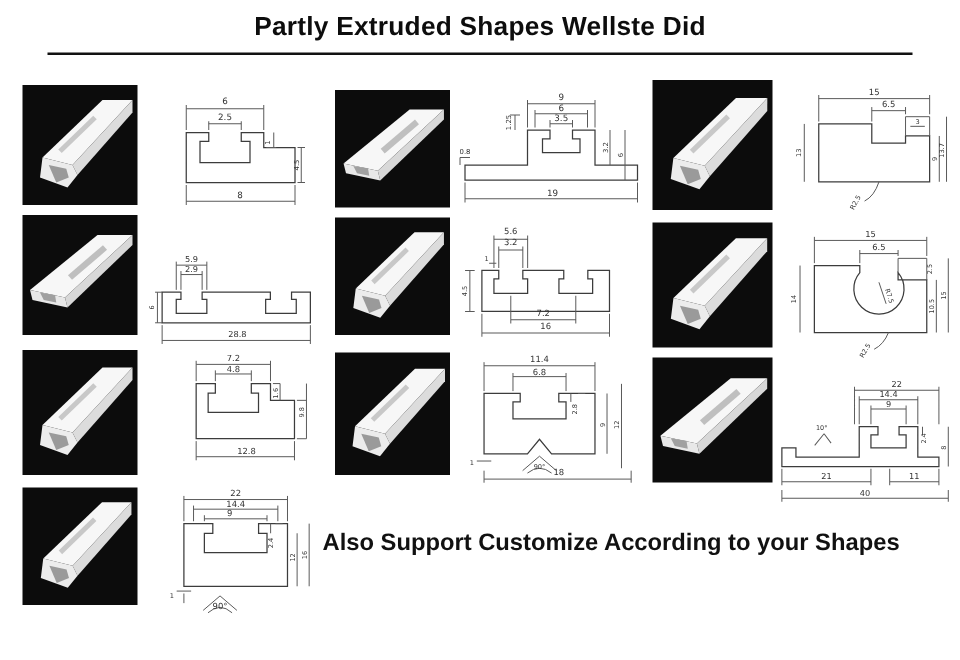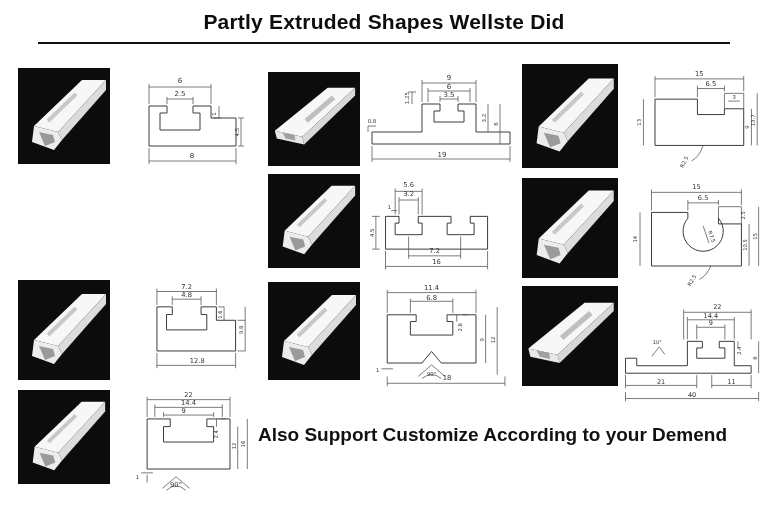--- a/index.html
+++ b/index.html
@@ -113,20 +113,37 @@
       <text x="74" y="12" text-anchor="middle">15</text>
       <text x="86" y="22" text-anchor="middle">6.5</text>
       <text class="sm" x="110" y="36" text-anchor="middle">3</text>
       <text class="sm" x="13" y="60" transform="rotate(-90 13 60)" text-anchor="middle">13</text>
       <text class="sm" x="126" y="65" transform="rotate(-90 126 65)" text-anchor="middle">9</text>
       <text class="sm" x="132" y="58" transform="rotate(-90 132 58)" text-anchor="middle">13.7</text>
       <text class="sm" x="60" y="102" transform="rotate(-62 60 102)" text-anchor="middle">R2.5</text>
     </svg>
   </div>
 
+  <div class="cell c4">
+    <div class="photo">
+      <svg viewBox="0 0 92 96" width="92" height="96">
+          <use href="#beamB"></use>
+        </svg>
+    </div>
+    <svg class="draw" viewBox="0 0 150 85" width="142" height="80" style="margin-top:26px">
+      <path class="outline" d="M12,38 H28 V44 H24 V56 H50 V44 H46 V38 H104 V44 H100 V56 H126 V44 H122 V38 H138 V64 H12 Z"></path>
+      <g>
+        <path d="M24,36 V12 M50,36 V12 M24,15 H50 M28,36 V20 M46,36 V20 M28,23 H46 M6,38 H12 M6,64 H12 M8,38 V64 M12,66 V82 M138,66 V82 M12,79 H138"></path>
+      </g>
+      <text x="37" y="12" text-anchor="middle">5.9</text>
+      <text x="37" y="21" text-anchor="middle">2.9</text>
+      <text class="sm" x="5" y="51" transform="rotate(-90 5 51)" text-anchor="middle">6</text>
+      <text x="76" y="76" text-anchor="middle">28.8</text>
+    </svg>
+  </div>
 
   <div class="cell c5">
     <div class="photo">
       <svg viewBox="0 0 92 96" width="92" height="94">
           <use href="#beamA"></use>
         </svg>
     </div>
     <svg class="draw" viewBox="0 0 145 108" width="140" height="104">
       <path class="outline" d="M18,44 H32 V51 H28 V63 H56 V51 H52 V44 H86 V51 H82 V63 H110 V51 H106 V44 H124 V78 H18 Z"></path>
       <g>
@@ -247,14 +264,14 @@
       <text x="71" y="16" text-anchor="middle">14.4</text>
       <text x="66" y="24" text-anchor="middle">9</text>
       <text class="sm" x="102" y="46" transform="rotate(-90 102 46)" text-anchor="middle">2.4</text>
       <text class="sm" x="120" y="58" transform="rotate(-90 120 58)" text-anchor="middle">12</text>
       <text class="sm" x="130" y="56" transform="rotate(-90 130 56)" text-anchor="middle">16</text>
       <text class="sm" x="18" y="92" text-anchor="middle">1</text>
       <text x="58" y="101" text-anchor="middle">90°</text>
     </svg>
   </div>
 
-  <div class="footer">Also Support Customize According to your Demend</div>
+  <div class="footer">Also Support Customize According to your Shapes</div>
 </div>
 
 </body></html>

